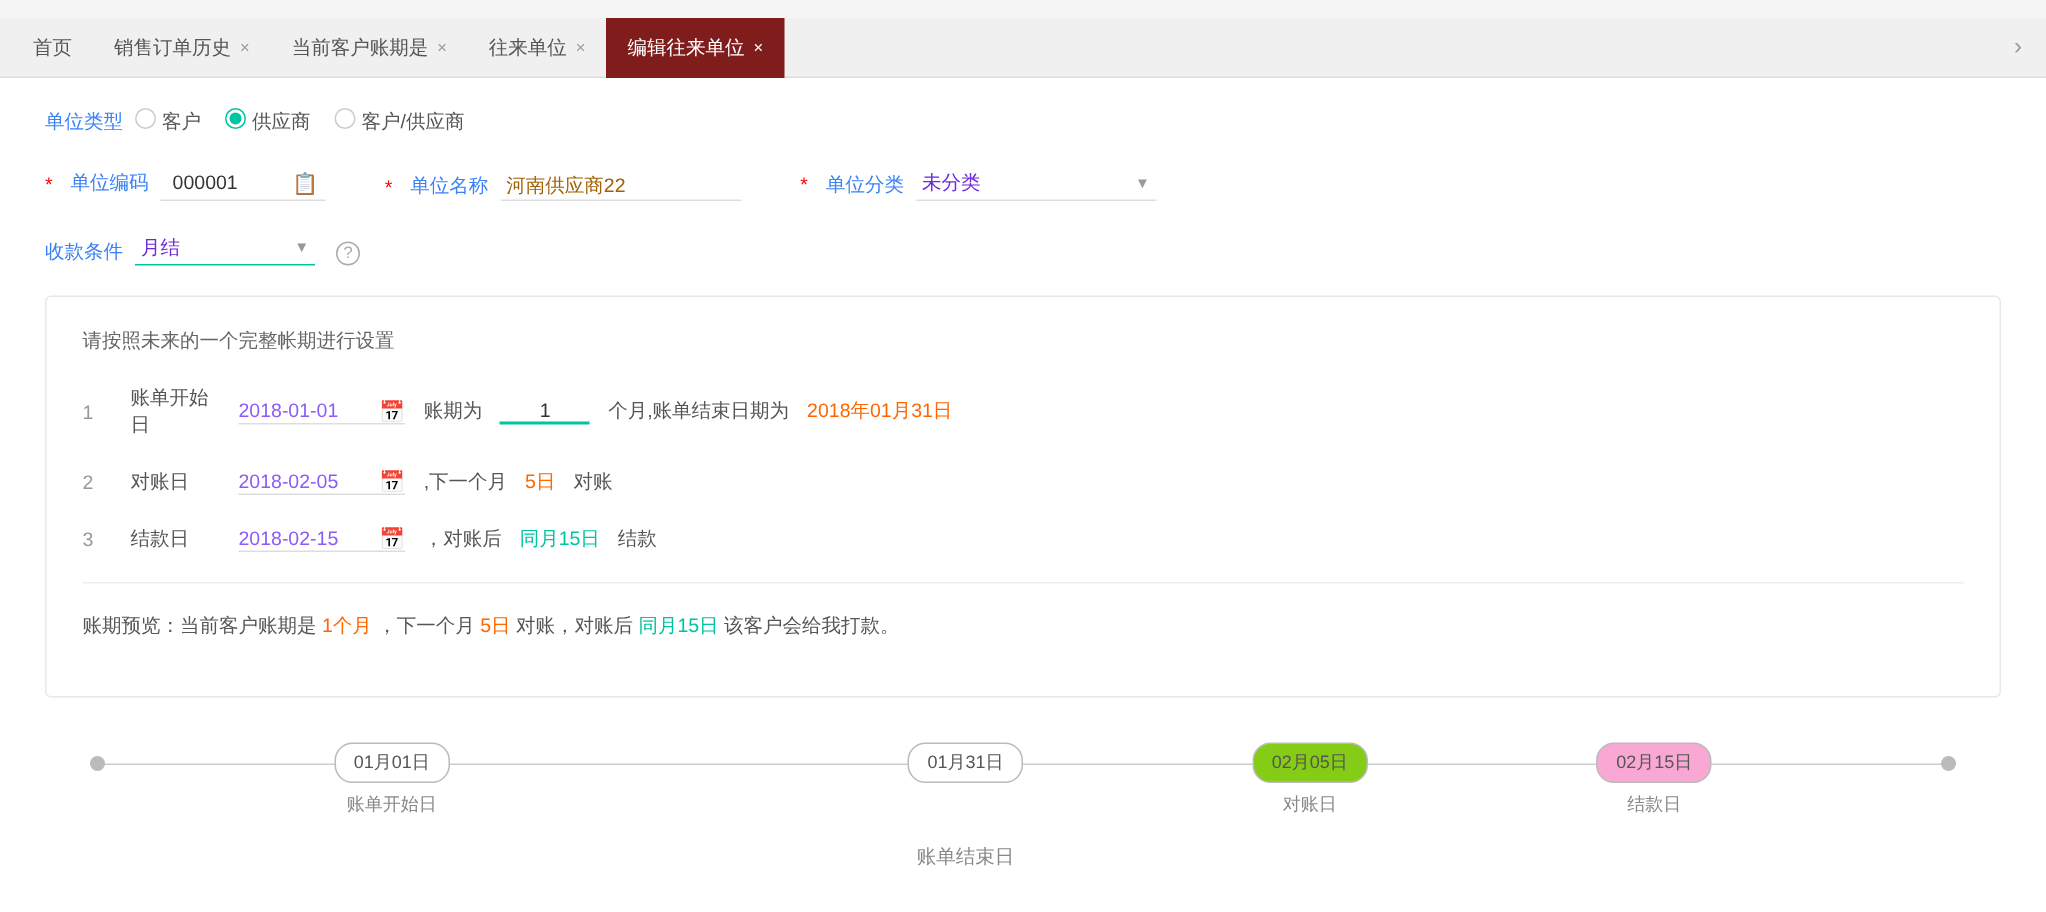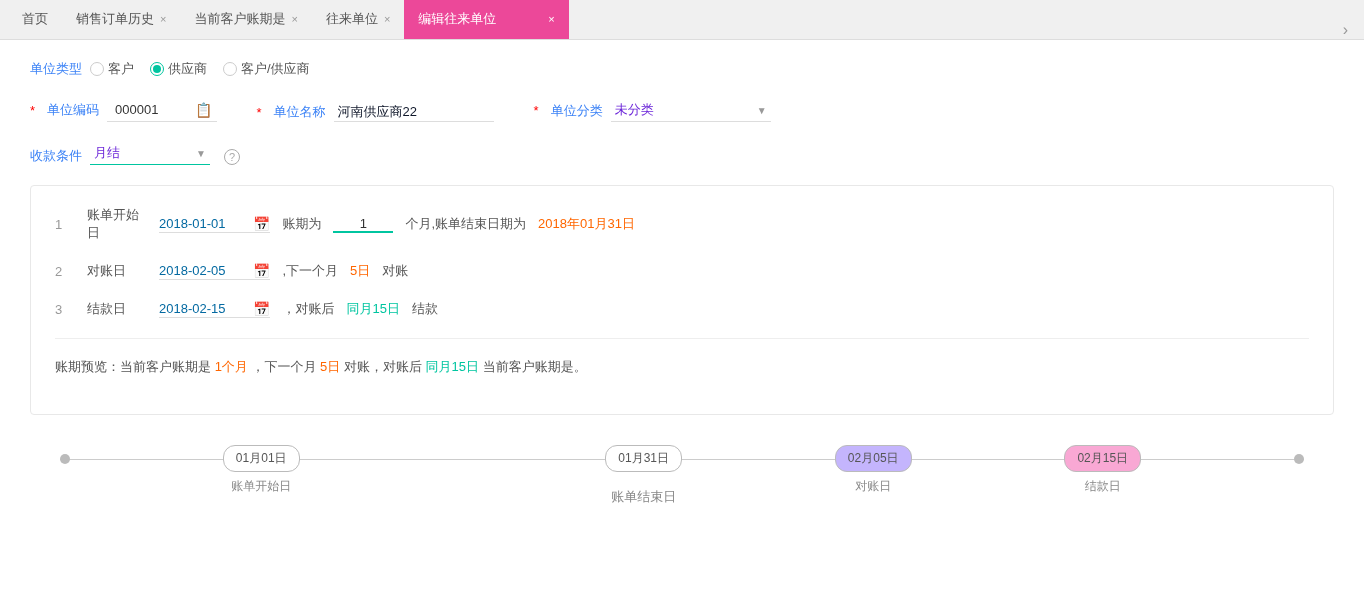--- a/index.html
+++ b/index.html
@@ -1,46 +1,46 @@
 <!DOCTYPE html>
 <html><head>
   <meta charset="utf-8">
   <style>
     * { box-sizing: border-box; margin: 0; padding: 0; }
     body { font-family: 'Microsoft YaHei', 'PingFang SC', sans-serif; font-size: 13px; color: #333; background: #f5f5f5; }
 
     
     .tab-bar {
       display: flex;
-      align-items: flex-end;
+      align-items: center;
       background: #f0f0f0;
       border-bottom: 1px solid #ddd;
       height: 40px;
       padding: 0 8px;
+      margin-top: 12px;
     }
     .tab {
       display: flex;
       align-items: center;
       padding: 0 14px;
       height: 40px;
       cursor: pointer;
       font-size: 13px;
       color: #555;
       position: relative;
       white-space: nowrap;
     }
     .tab .close-icon {
       margin-left: 6px;
       font-size: 11px;
       color: #999;
     }
     .tab.active {
-      background: #ec4899;
+      background: #7f1d1d;
       color: #fff;
-      gap: 46px;
     }
     .tab.active .close-icon {
       color: #fff;
     }
     .tab-more {
       margin-left: auto;
       padding: 0 8px;
       font-size: 16px;
       color: #999;
       cursor: pointer;
@@ -70,21 +70,21 @@
       margin-right: 4px;
     }
     .radio-group {
       display: flex;
       align-items: center;
       gap: 16px;
       margin-left: 8px;
     }
     .radio-item {
       display: flex;
-      align-items: center;
+      align-items: flex-start;
       gap: 4px;
       cursor: pointer;
       font-size: 13px;
       color: #555;
     }
     .radio-circle {
       width: 14px;
       height: 14px;
       border-radius: 50%;
       border: 1.5px solid #ccc;
@@ -103,21 +103,21 @@
       background: #00c5a0;
     }
 
     
     .input-field {
       border: none;
       border-bottom: 1px solid #ddd;
       outline: none;
       font-size: 13px;
       padding: 2px 4px;
-      color: #0f172a;
+      color: #a16207;
       background: transparent;
     }
     .input-with-icon {
       display: flex;
       align-items: center;
       border-bottom: 1px solid #ddd;
       padding: 2px 4px;
     }
     .input-with-icon input {
       border: none;
@@ -200,21 +200,21 @@
     }
     .date-input-wrap {
       display: flex;
       align-items: center;
       border-bottom: 1px solid #ddd;
     }
     .date-input-wrap input {
       border: none;
       outline: none;
       font-size: 13px;
-      color: #0369a1;
+      color: #8b5cf6;
       width: 90px;
       background: transparent;
     }
     .cal-icon {
       color: #00c5a0;
       font-size: 14px;
       margin-left: 4px;
       cursor: pointer;
     }
     .period-label {
@@ -326,20 +326,21 @@
   <div class="form-row" style="align-items:flex-end; gap:8px;">
     <span class="form-label">收款条件</span>
     <div class="dropdown-field" style="min-width:120px; border-bottom:1px solid #00c5a0;">
       <span class="dropdown-value">月结</span>
       <span class="dropdown-arrow">▼</span>
     </div>
     <span class="help-icon">?</span>
   </div>
 
   <div class="section-box">
+    <div class="section-title">请按照未来的一个完整帐期进行设置</div>
 
     <div class="setting-row">
       <span class="row-num">1</span>
       <span class="row-type-label">账单开始日</span>
       <div class="date-input-wrap">
         <input type="text" value="2018-01-01" style="">
         <span class="cal-icon">📅</span>
       </div>
       <span class="period-label">账期为</span>
       <input type="text" class="period-input" value="1" style="">
@@ -372,50 +373,50 @@
     </div>
 
     <div style="margin-top:10px; border-top:1px solid #eee; padding-top:16px;">
       <div class="preview-text">
         <span>账期预览：当前客户账期是</span>
         <span class="orange-text">1个月</span>
         <span>，下一个月</span>
         <span class="orange-text">5日</span>
         <span>对账，对账后</span>
         <span class="cyan-text">同月15日</span>
-        <span>当前客户账期是。</span>
+        <span>该客户会给我打款。</span>
       </div>
     </div>
   </div>
 
   <div style="padding: 10px 10px 0 10px;">
     <div style="display:flex; align-items:flex-start; position:relative; margin: 0 20px;">
 
       <div style="position:absolute; top:14px; left:0; right:0; height:1px; background:#ccc; z-index:0;"></div>
 
       <div style="width:10px; height:10px; border-radius:50%; background:#bbb; margin-top:9px; z-index:1; flex-shrink:0;"></div>
 
       <div style="flex:1;"></div>
 
       <div style="display:flex; flex-direction:column; align-items:center; z-index:1;">
         <div style="border:1px solid #bbb; border-radius:12px; padding:4px 12px; font-size:12px; color:#555; background:#fff;">01月01日</div>
         <div style="font-size:12px; color:#888; margin-top:6px;">账单开始日</div>
       </div>
 
       <div style="flex:2;"></div>
 
-      <div style="display:flex; flex-direction:column; align-items:center; z-index:1;">
+      <div style="display:flex; flex-direction:column; align-items:center; z-index:1;gap:24px;">
         <div style="border:1px solid #bbb; border-radius:12px; padding:4px 12px; font-size:12px; color:#555; background:#fff;">01月31日</div>
         <div style="font-size:13px; color:#888; margin-top:16px;">账单结束日</div>
       </div>
 
       <div style="flex:1;"></div>
 
       <div style="display:flex; flex-direction:column; align-items:center; z-index:1;">
-        <div style="border:1px solid #bbb; border-radius:12px; padding:4px 12px; font-size:12px; color:#555; background:#c4b5fd;">02月05日</div>
+        <div style="border:1px solid #bbb; border-radius:12px; padding:4px 12px; font-size:12px; color:#555; background:#84cc16;">02月05日</div>
         <div style="font-size:12px; color:#888; margin-top:6px;">对账日</div>
       </div>
 
       <div style="flex:1;"></div>
 
       <div style="display:flex; flex-direction:column; align-items:center; z-index:1;">
         <div style="border:1px solid #bbb; border-radius:12px; padding:4px 12px; font-size:12px; color:#555; background:#f9a8d4;">02月15日</div>
         <div style="font-size:12px; color:#888; margin-top:6px;">结款日</div>
       </div>
 

